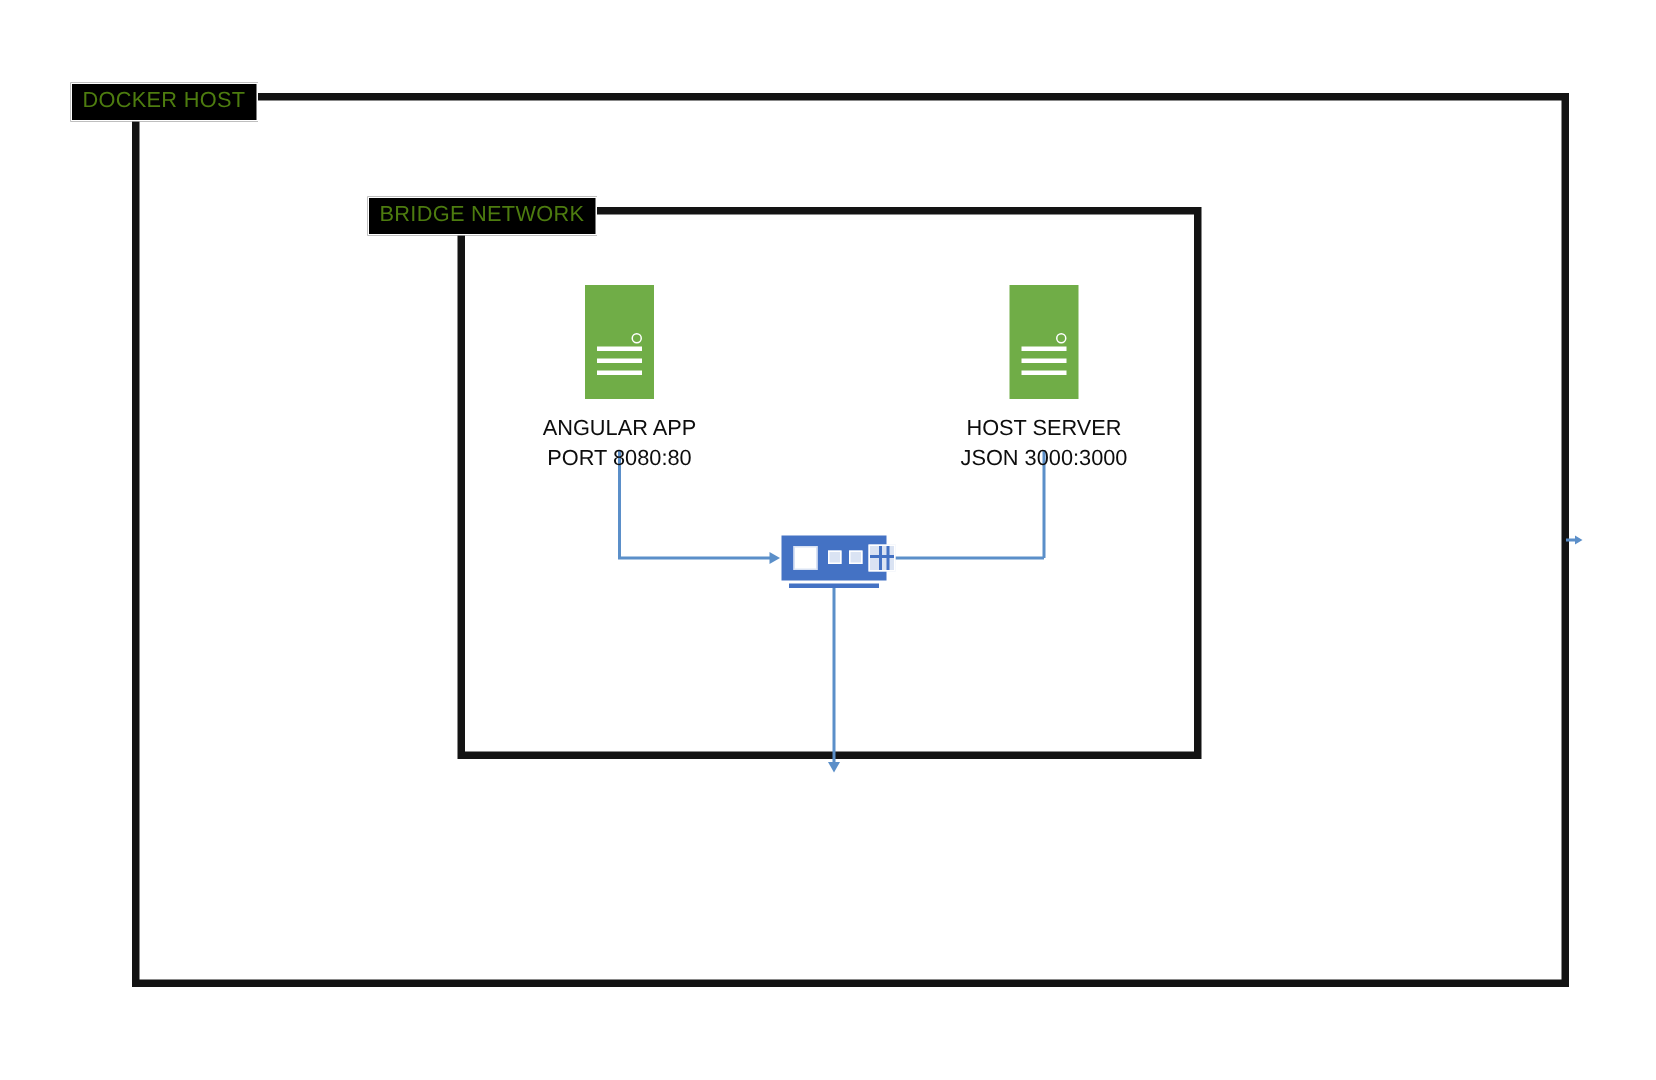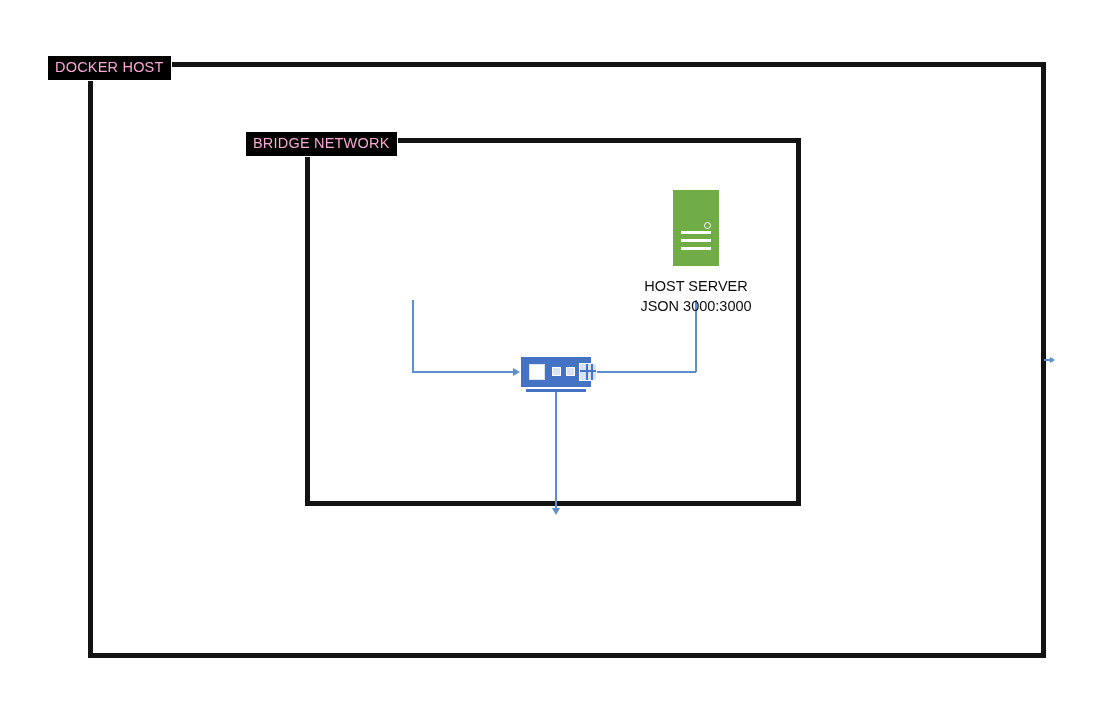--- a/index.html
+++ b/index.html
@@ -37,21 +37,21 @@
     left: 305px;
     top: 138px;
     width: 496px;
     height: 368px;
   }
 
   
   .boundary-label {
     position: absolute;
     background: #000000;
-    color: #f9a8d4;
+    color: #4d7c0f;
     font-size: 14.5px;
     line-height: 1;
     letter-spacing: 0.2px;
     padding: 4px 7px 5px 7px;
     white-space: nowrap;
     border: 1px solid #ffffff;
     box-sizing: border-box;
     z-index: 6;
   }
   #docker-host-label {
@@ -255,20 +255,34 @@
   <div id="conn-angular-v" class="conn v"></div>
   <div id="conn-angular-h" class="conn h"></div>
   <div class="arrow right"></div>
 
   <div id="conn-json-v" class="conn v"></div>
   <div id="conn-json-h" class="conn h"></div>
 
   <div id="conn-down" class="conn v"></div>
   <div class="arrow down"></div>
 
+  <div id="node-angular" class="node">
+    <div class="node-icon">
+      <div class="led"></div>
+      <div class="bars">
+        <i></i>
+          <i></i>
+          <i></i>
+      </div>
+    </div>
+    <div class="node-caption">
+      <span>ANGULAR APP</span>
+      <span class="line2">PORT 8080:80</span>
+    </div>
+  </div>
 
   <div id="node-json" class="node">
     <div class="node-icon">
       <div class="led"></div>
       <div class="bars">
         <i></i>
           <i></i>
           <i></i>
       </div>
     </div>

